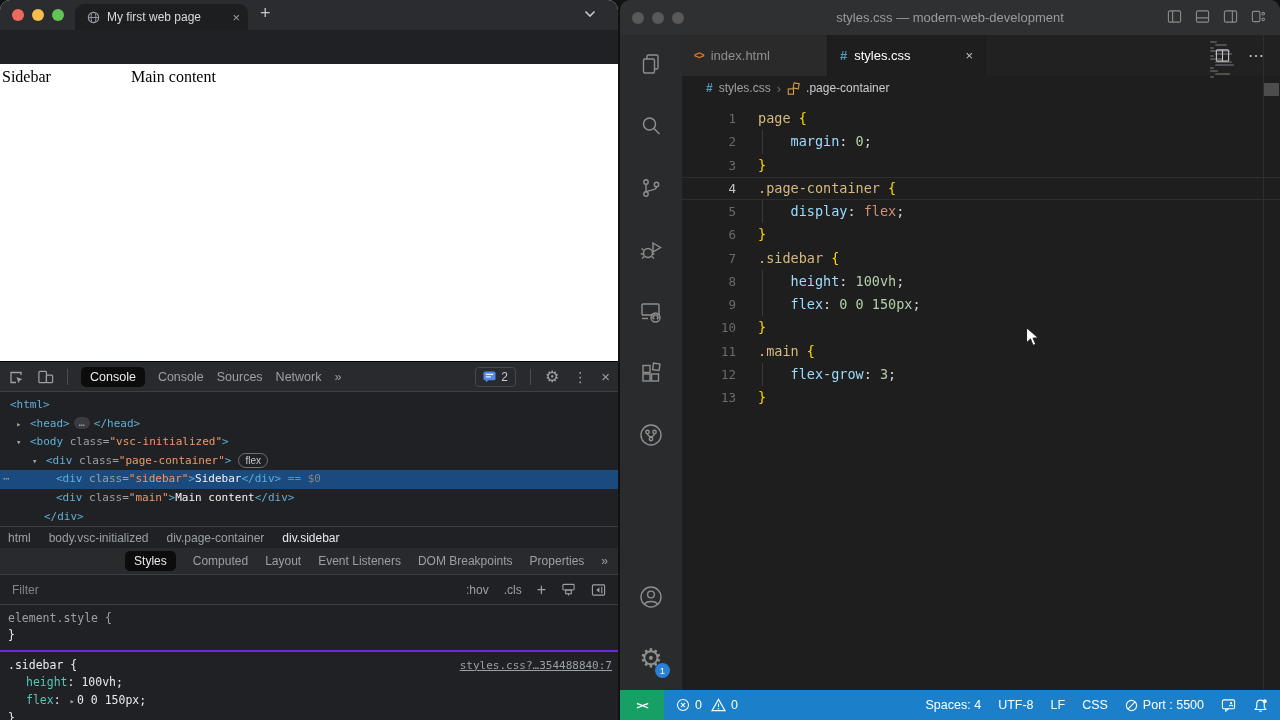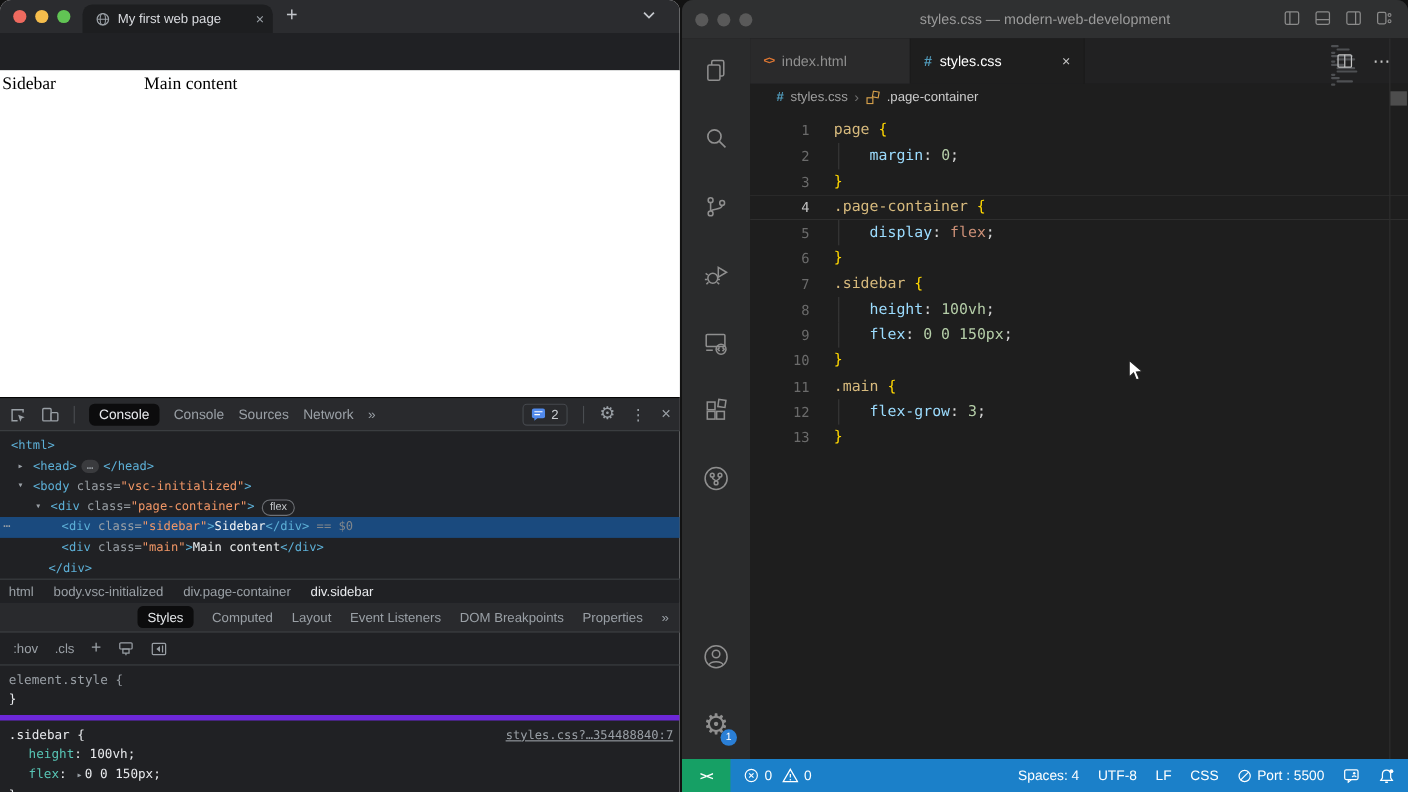--- a/index.html
+++ b/index.html
@@ -86,21 +86,21 @@
     border-bottom:1px solid #3c4043;display:flex;align-items:center;gap:17px;padding:0 10px;justify-content:flex-end;}
   .st-tab{font-size:12px;color:#9aa0a6;white-space:nowrap;}
   .st-tab.sel{background:#0c0c0d;color:#e8eaed;padding:3px 9px;border-radius:5px;}
   .dt-filter{position:absolute;left:0;top:213px;width:100%;height:30px;border-bottom:1px solid #3c4043;
     display:flex;align-items:center;padding:0 12px;}
   .filter-ph{color:#80868b;font-size:12px;flex:1;}
   .filter-right{display:flex;align-items:center;gap:15px;color:#9aa0a6;font-size:12px;}
   .plus-big{font-size:16px;line-height:1;}
   .dt-rules{position:absolute;left:0;top:243px;width:100%;bottom:0;
     font-family:"DejaVu Sans Mono",monospace;font-size:11.5px;line-height:17.4px;overflow:hidden;}
-  .rule{padding:5px 8px;border-bottom:5px solid #6d28d9;position:relative;}
+  .rule{padding:5px 8px;border-bottom:2px solid #6d28d9;position:relative;}
   .rule-sel{color:#e8eaed;} .muted{color:#9aa0a6;}
   .rule-brace{color:#e8eaed;}
   .rule-link{position:absolute;right:6px;top:5px;color:#9aa0a6;text-decoration:underline;font-size:11px;}
   .prop-line{padding-left:18px;white-space:pre;}
   .prop-name{color:#58c5b5;} .prop-val{color:#e8eaed;} .prop-punc{color:#e8eaed;}
   .prop-arrow{color:#9aa0a6;font-size:9px;margin:0 2px;}
   .rule-close{color:#e8eaed;}
 
   
   #vscode{position:absolute;left:620px;top:0;width:660px;height:720px;background:#1e1e1e;
@@ -285,20 +285,21 @@
       <span class="st-tab sel">Styles</span>
       <span class="st-tab">Computed</span>
       <span class="st-tab">Layout</span>
       <span class="st-tab">Event Listeners</span>
       <span class="st-tab">DOM Breakpoints</span>
       <span class="st-tab">Properties</span>
       <span class="st-tab">»</span>
     </div>
 
     <div class="dt-filter">
+      <span class="filter-ph">Filter</span>
       <span class="filter-right">
         <span>:hov</span>
         <span>.cls</span>
         <span class="plus-big">+</span>
         <svg width="15" height="14" viewBox="0 0 16 15">
           <rect x="2" y="1.5" width="12" height="6" rx="1" fill="none" stroke="#9aa0a6" stroke-width="1.2"></rect>
           <rect x="5" y="7.5" width="6" height="4" fill="none" stroke="#9aa0a6" stroke-width="1.2"></rect>
           <line x1="8" y1="11.5" x2="8" y2="13.5" stroke="#9aa0a6" stroke-width="1.2"></line>
         </svg>
         <svg width="15" height="14" viewBox="0 0 16 15">

